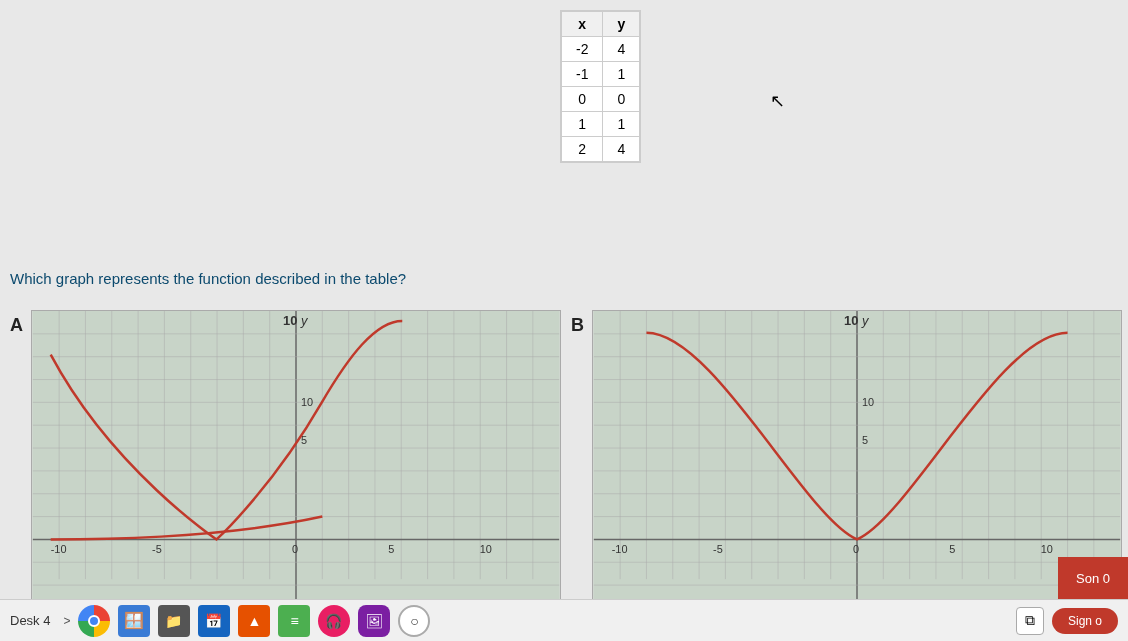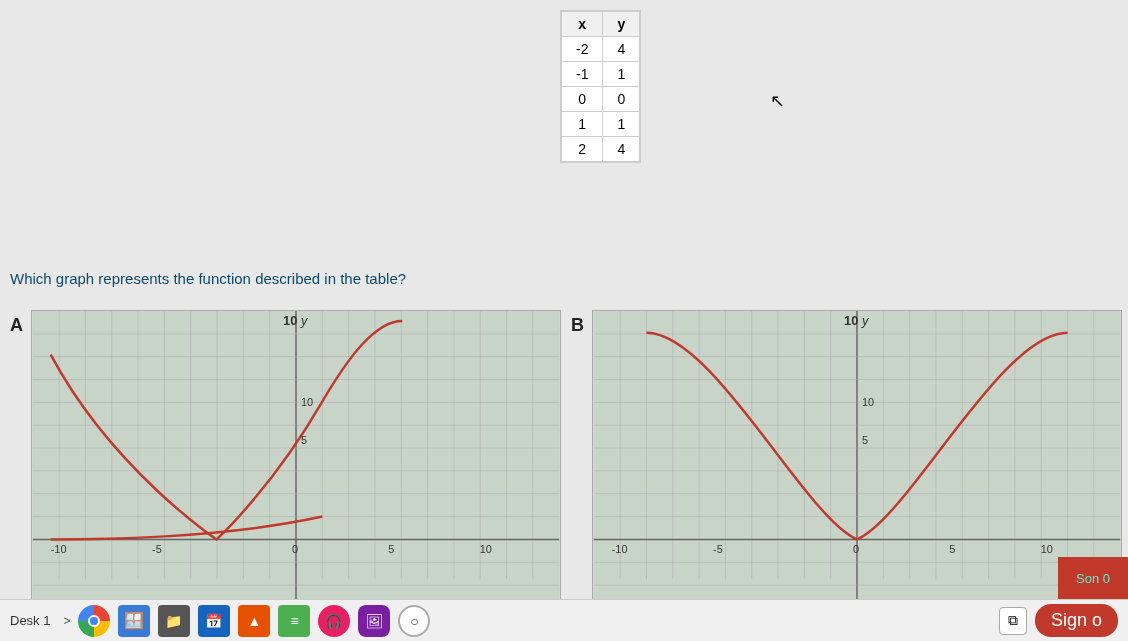--- a/index.html
+++ b/index.html
@@ -118,21 +118,21 @@
     }
 
     .taskbar-spacer { flex: 1; }
 
     .sign-on-btn {
       background: #c0392b;
       color: white;
       border: none;
       border-radius: 16px;
       padding: 6px 16px;
-      font-size: 18px;
+      font-size: 12px;
       cursor: pointer;
     }
 
     .taskbar-copy-icon {
       width: 28px;
       height: 28px;
       background: white;
       border: 1px solid #aaa;
       border-radius: 4px;
       display: flex;
@@ -153,21 +153,21 @@
     }
 
     
     .son-label {
       position: absolute;
       bottom: 42px;
       right: 0;
       width: 70px;
       height: 42px;
       background: #c0392b;
-      color: #5eead4;
+      color: #ffffff;
       display: flex;
       align-items: center;
       justify-content: center;
       font-size: 13px;
     }
   </style>
 </head>
 <body>
 
 <div class="table-container">
@@ -335,21 +335,21 @@
         <text x="252" y="14" font-size="13" font-weight="bold" fill="#333">10</text>
 
         <path d="M 53,22 C 120,22 212,207 265,230 C 318,207 410,22 477,22" fill="none" stroke="#c0392b" stroke-width="2.5"></path>
       </svg>
     </div>
   </div>
 
 </div>
 
 <div class="taskbar">
-  <span class="taskbar-desk">Desk 1</span>
+  <span class="taskbar-desk">Desk 4</span>
   <span style="font-size:12px;color:#555;">&gt;</span>
 
   <div class="taskbar-icon" style="background: conic-gradient(#ea4335 0deg 90deg, #fbbc04 90deg 180deg, #34a853 180deg 270deg, #4285f4 270deg 360deg); border-radius:50; position:relative;">
     <div style="width:12px;height:12px;background:#4285f4;border-radius:50%;border:2px solid white;"></div>
   </div>
 
   <div class="taskbar-icon" style="background:#3a7bd5;border-radius:4px;color:white;font-size:16px;">
     🪟
   </div>
 

